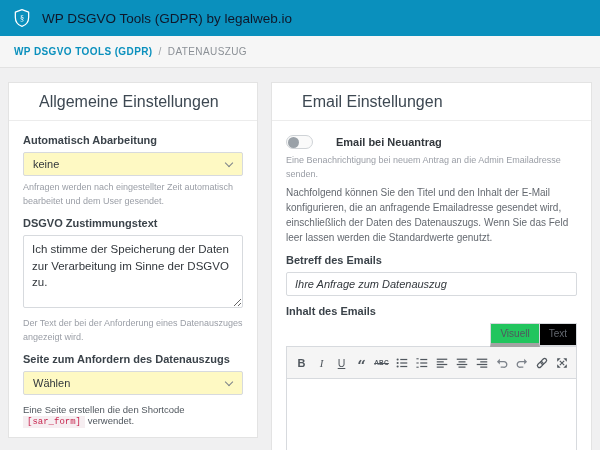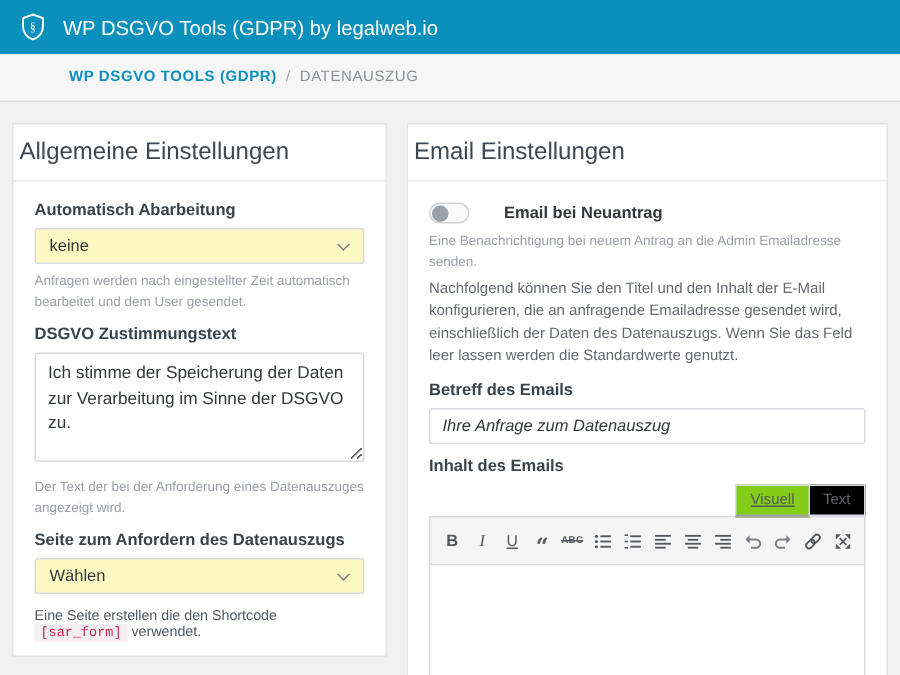--- a/index.html
+++ b/index.html
@@ -2,35 +2,35 @@
 <html><head>
 <meta charset="utf-8">
 <style>
   * { margin:0; padding:0; box-sizing:border-box; }
   html,body { width:600px; height:450px; overflow:hidden; background:#f0f0f1;
     font-family:"Liberation Sans","DejaVu Sans",sans-serif; }
 
   
   .topbar { height:36px; background:#0a90bd; display:flex; align-items:center; padding:0 12px; gap:10px; }
   .topbar svg { display:block; }
-  .topbar-title { color:#ffffff; font-size:13.5px; }
+  .topbar-title { color:#0f172a; font-size:13.5px; }
 
   
   .crumbbar { height:32px; background:#f6f6f6; border-bottom:1px solid #e2e2e2;
     display:flex; align-items:center; padding:0 14px; font-size:10px; letter-spacing:.4px; }
-  .crumb-link { color:#0a90bd; font-weight:700; text-decoration:none; cursor:pointer;margin-left:32px; }
+  .crumb-link { color:#0a90bd; font-weight:700; text-decoration:none; cursor:pointer; }
   .crumb-sep { color:#9aa0a6; margin:0 6px; }
   .crumb-current { color:#8b9096; font-weight:400; }
 
   
   .content { height:382px; padding:14px 8px 0 8px; display:flex; gap:13px; }
   .card { background:#fff; border:1px solid #e3e3e3; }
   .card-left { width:285px; height:356px; }
   .card-right { flex:1; height:420px; }
-  .card-head { padding:10px 4px 9px; border-bottom:1px solid #ececec; }
+  .card-head { padding:10px 30px 9px; border-bottom:1px solid #ececec; }
   .card-title { font-size:16px; color:#3d4852; font-weight:400; }
   .card-body { padding:4px 14px 0; }
 
   .field-label { display:block; font-size:11px; font-weight:700; color:#3b434a; margin:9px 0 6px; }
   .help { font-size:9px; color:#9a9ea6; margin:5px 0 4px; line-height:1.5; }
 
   .select { position:relative; height:24px; border:1px solid #d7dade; border-radius:2px;
     background:#fef9c3; font-size:11px; color:#32373c; display:flex; align-items:center;
     padding:0 24px 0 9px; cursor:pointer; }
   .chev { position:absolute; right:10px; top:8px; width:6px; height:6px;
@@ -51,21 +51,21 @@
   .toggle-knob { position:absolute; left:1px; top:0.5px; width:11px; height:11px;
     border-radius:50%; background:#9aa1a8; }
   .toggle-label { font-size:11px; font-weight:700; color:#32373c; }
   .intro { font-size:10px; color:#646970; line-height:1.5; margin:0 0 2px; }
 
   input.subject { width:100%; height:24px; border:1px solid #d7dade; border-radius:2px;
     font-family:inherit; font-size:11px; color:#32373c; padding:0 8px;font-style:italic; }
 
   .tabs { display:flex; justify-content:flex-end; position:relative; z-index:2; margin-top:2px; }
   .tab { font-size:10px; padding:4px 9px 4px; border:1px solid #d7dade; cursor:pointer; }
-  .tab-active { background:#84cc16; color:#50575e; border-bottom:2px solid #a3a3a3; margin-bottom:-1px;text-decoration:underline; }
+  .tab-active { background:#22c55e; color:#50575e; border-bottom:4px solid #a3a3a3; margin-bottom:-1px; }
   .tab-inactive { background:#000000; color:#646970; border-left:none; }
 
   .toolbar { border:1px solid #d7dade; background:#f5f5f5; padding:3px 5px;
     display:flex; align-items:center; gap:1px; }
   .tbtn { width:19px; height:18px; display:flex; align-items:center; justify-content:center;
     color:#50575e; cursor:pointer; border-radius:2px; }
   .g-bold { font-weight:700; font-size:11px; }
   .g-italic { font-style:italic; font-size:11px; font-family:"Liberation Serif","DejaVu Serif",serif; }
   .g-underline { font-size:10.5px; text-decoration:underline; }
   .g-quote { font-family:"DejaVu Serif",serif; font-size:15px; font-weight:700; line-height:8px; margin-top:7px; }

